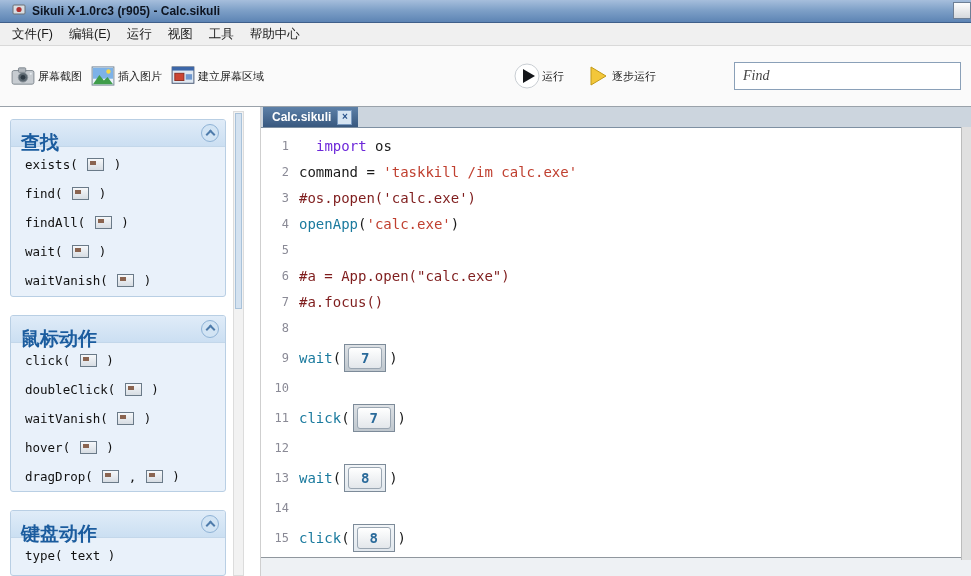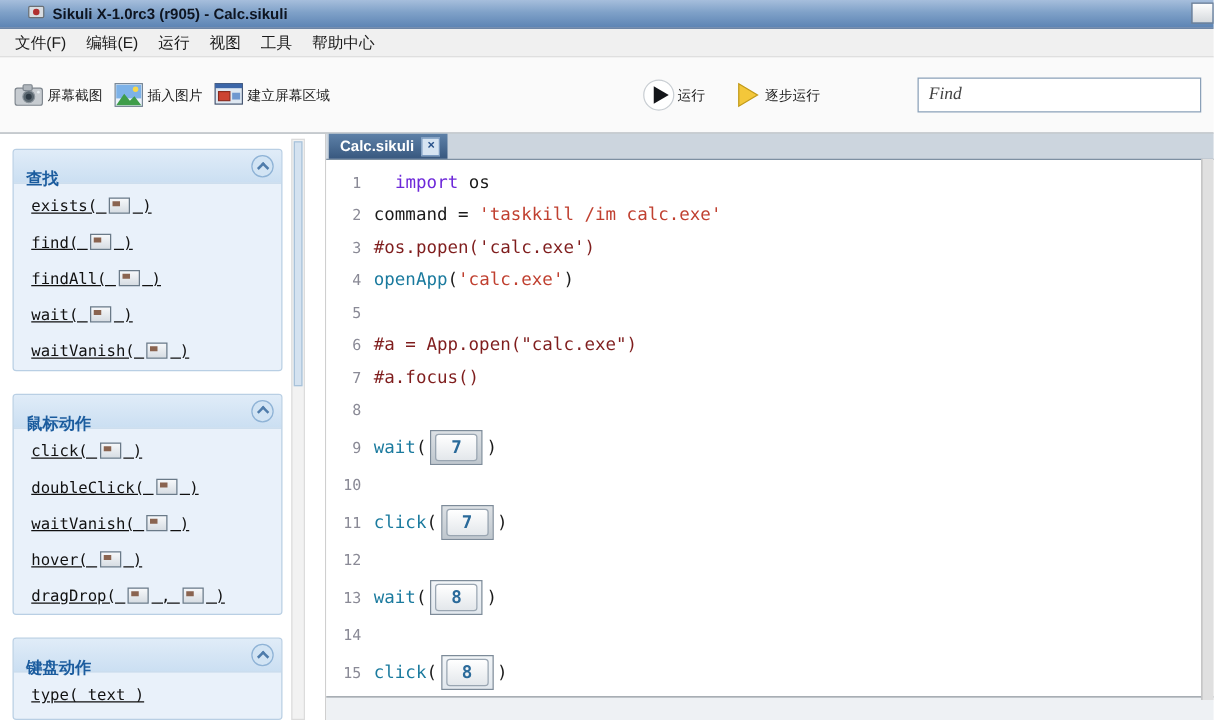--- a/index.html
+++ b/index.html
@@ -1,20 +1,20 @@
 <!DOCTYPE html>
 <html><head>
 <meta charset="utf-8">
 <style>
   html,body{margin:0;padding:0;width:971px;height:576px;overflow:hidden;
     font-family:"Liberation Sans",sans-serif;background:#fff;}
   .window{width:971px;height:576px;display:flex;flex-direction:column;position:relative;background:#fff;}
 
   
-  .titlebar{height:22px;flex:none;display:flex;align-items:center;gap:6px;padding:0 22px;
+  .titlebar{height:22px;flex:none;display:flex;align-items:center;gap:6px;padding:0 12px;
     background:linear-gradient(180deg,#a6bedc 0%,#7fa1c8 45%,#5d84b4 100%);
     border-bottom:1px solid #3f5f8a;position:relative;}
   .titlebar .title{font-size:12px;color:#0d1420;font-weight:bold;}
   .win-controls{position:absolute;right:0;top:2px;display:flex;}
   .win-btn{width:16px;height:15px;background:linear-gradient(#fdfdfd,#d5d9dd);
     border:1px solid #6d7f95;}
 
   
   .menubar{height:22px;flex:none;display:flex;align-items:center;background:#f0f0f0;
     border-bottom:1px solid #d9d9d9;padding-left:4px;}
@@ -36,28 +36,28 @@
   
   .main{flex:1;display:flex;min-height:0;background:#fff;}
 
   
   .sidebar{width:244px;flex:none;position:relative;box-sizing:border-box;
     padding:12px 18px 0 10px;display:flex;flex-direction:column;gap:18px;overflow:hidden;}
   .section{border:1px solid #b9cfe4;border-radius:3px;background:#e9f1fa;overflow:hidden;}
   .sec-header{height:26px;display:flex;align-items:center;justify-content:space-between;
     padding:0 6px 0 10px;background:linear-gradient(#e0ecf8,#cbdff2);
     border-bottom:1px solid #c3d7ea;cursor:default;}
-  .sec-title{color:#1b5c9e;font-weight:bold;font-size:13px;margin-top:20px;}
+  .sec-title{color:#1b5c9e;font-weight:bold;font-size:19px;margin-top:20px;}
   .collapse-btn{width:16px;height:16px;border-radius:50%;background:#d2e4f4;
     border:1px solid #8fb3d6;display:flex;align-items:center;justify-content:center;cursor:pointer;}
   .chev{display:block;width:5px;height:5px;border-top:2px solid #4f7cab;
     border-left:2px solid #4f7cab;transform:rotate(45deg);margin-top:2px;}
   .sec-items{padding:3px 0 7px 0;}
   .cmd-item{height:29px;display:flex;align-items:center;padding-left:14px;
-    font-family:"DejaVu Sans Mono",monospace;font-size:12.5px;color:#111;cursor:default;white-space:pre;text-decoration:underline;}
+    font-family:"DejaVu Sans Mono",monospace;font-size:12.5px;color:#111;cursor:default;white-space:pre;}
   .img-ph{display:inline-block;width:15px;height:11px;border:1px solid #6a7a88;
     background:linear-gradient(#f6f8fa,#d7dde3);margin:0 2px;position:relative;}
   .img-ph::after{content:"";position:absolute;left:2px;top:2px;width:6px;height:4px;background:#8a6450;}
   .sb-scroll{position:absolute;right:0;top:4px;bottom:0;width:11px;background:#f2f2f2;
     border:1px solid #dcdcdc;box-sizing:border-box;}
   .sb-thumb{position:absolute;left:1px;right:1px;top:1px;height:42%;
     background:#d4e2f0;border:1px solid #a8c2da;}
 
   
   .editor-pane{flex:1;display:flex;flex-direction:column;min-width:0;position:relative;

